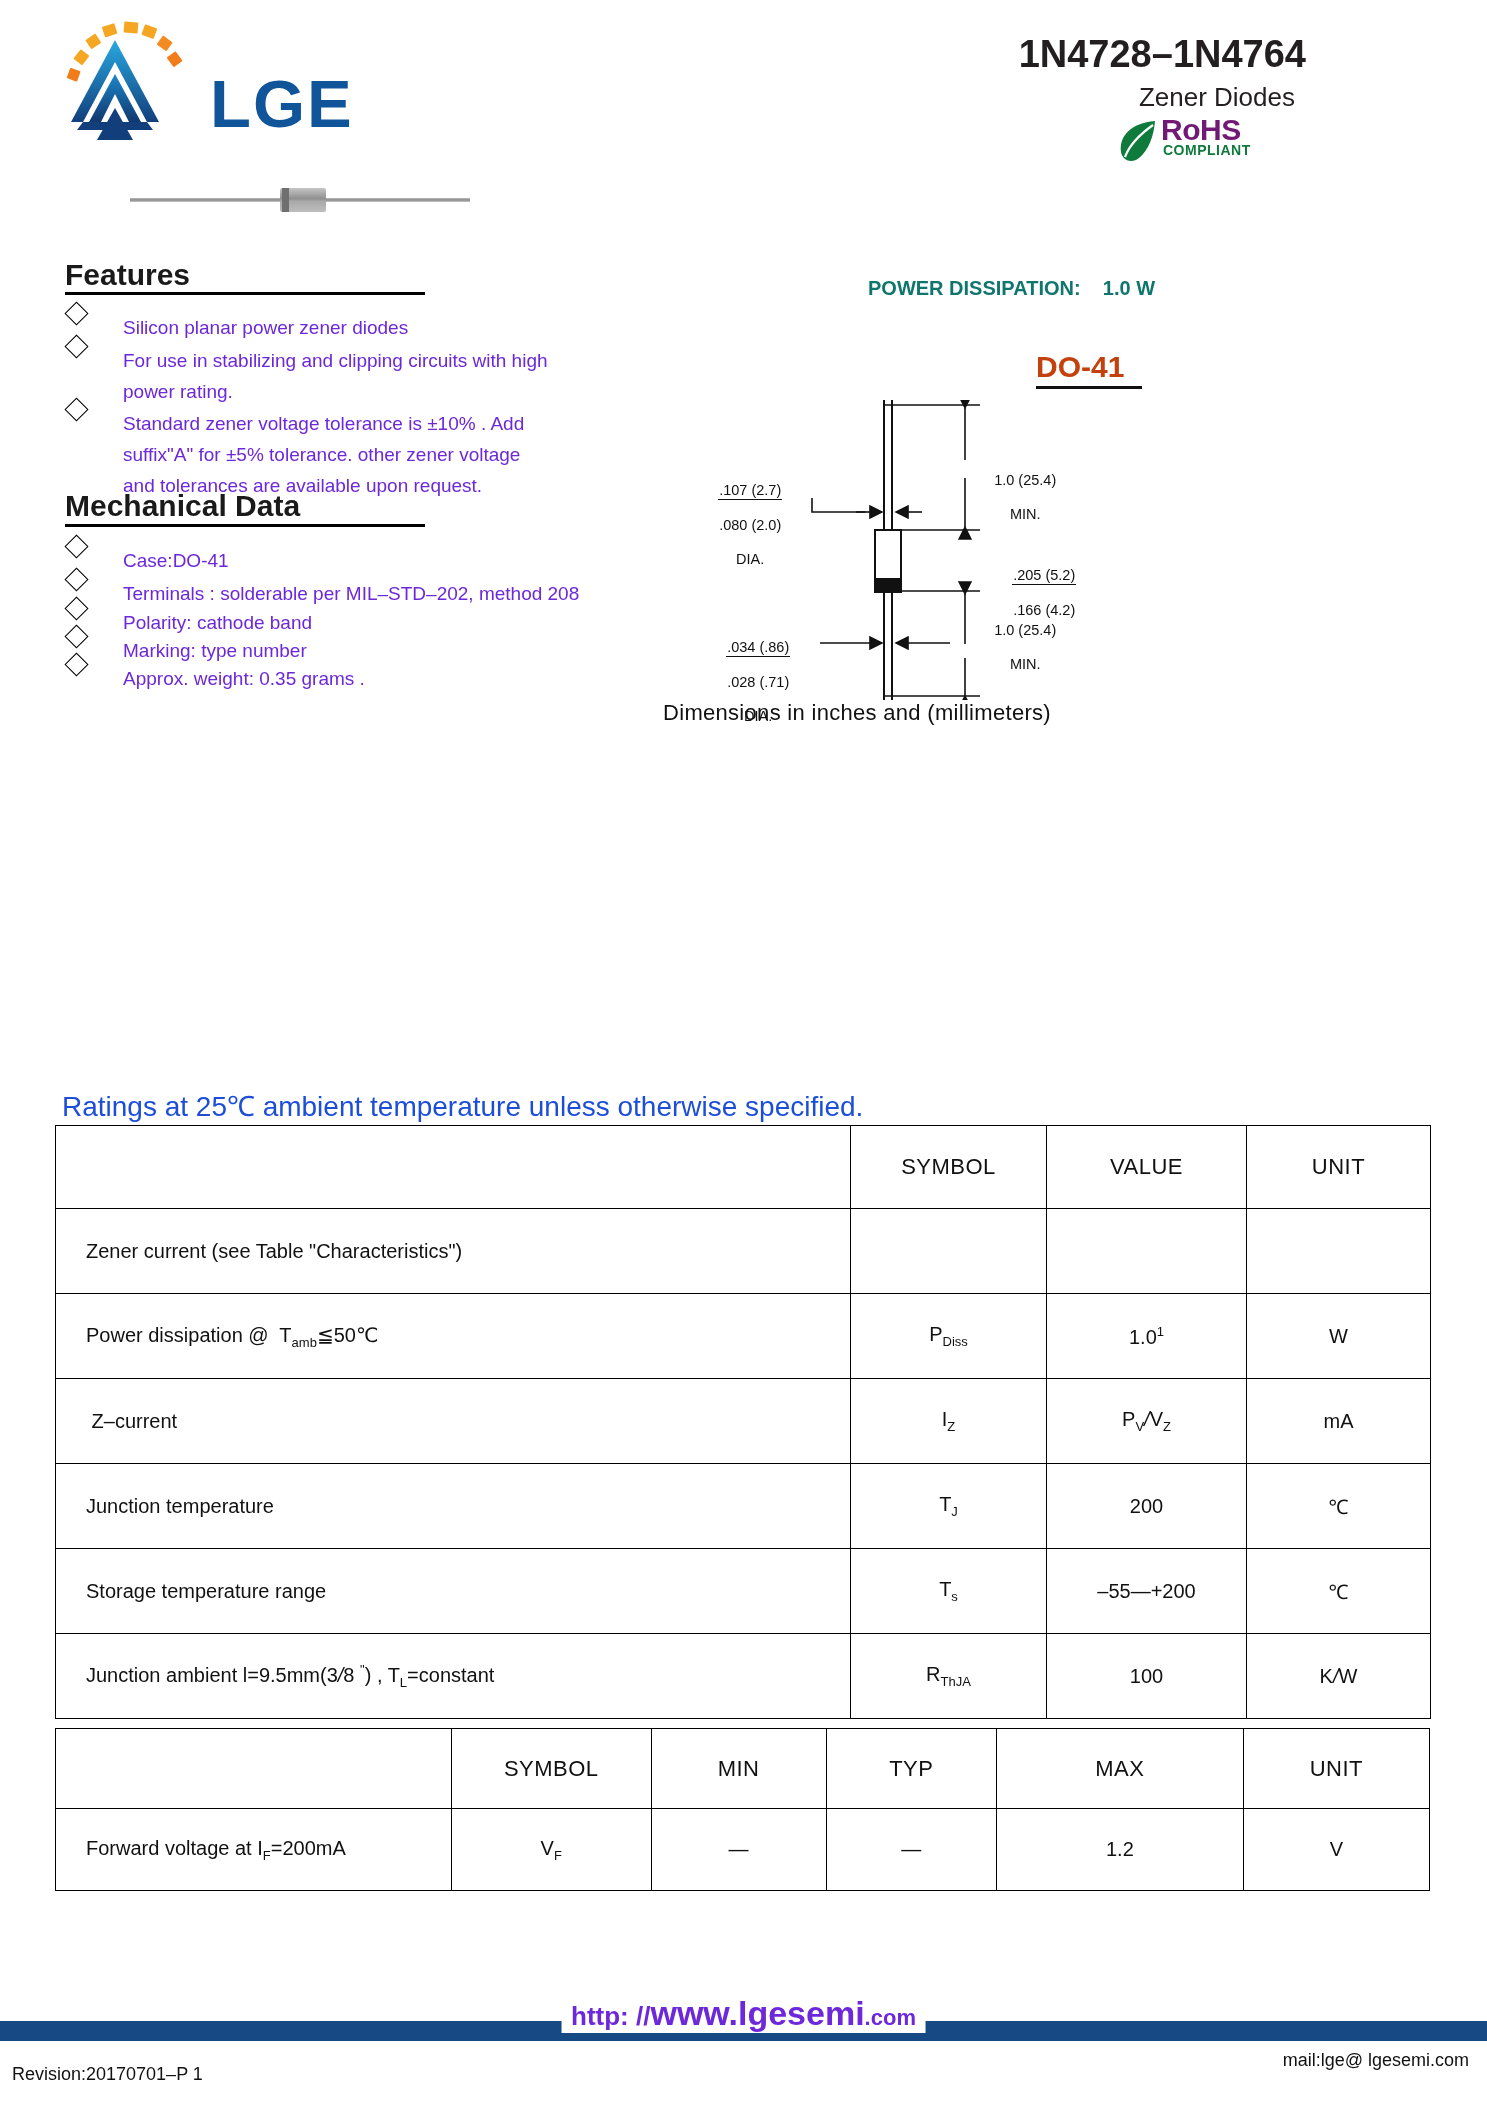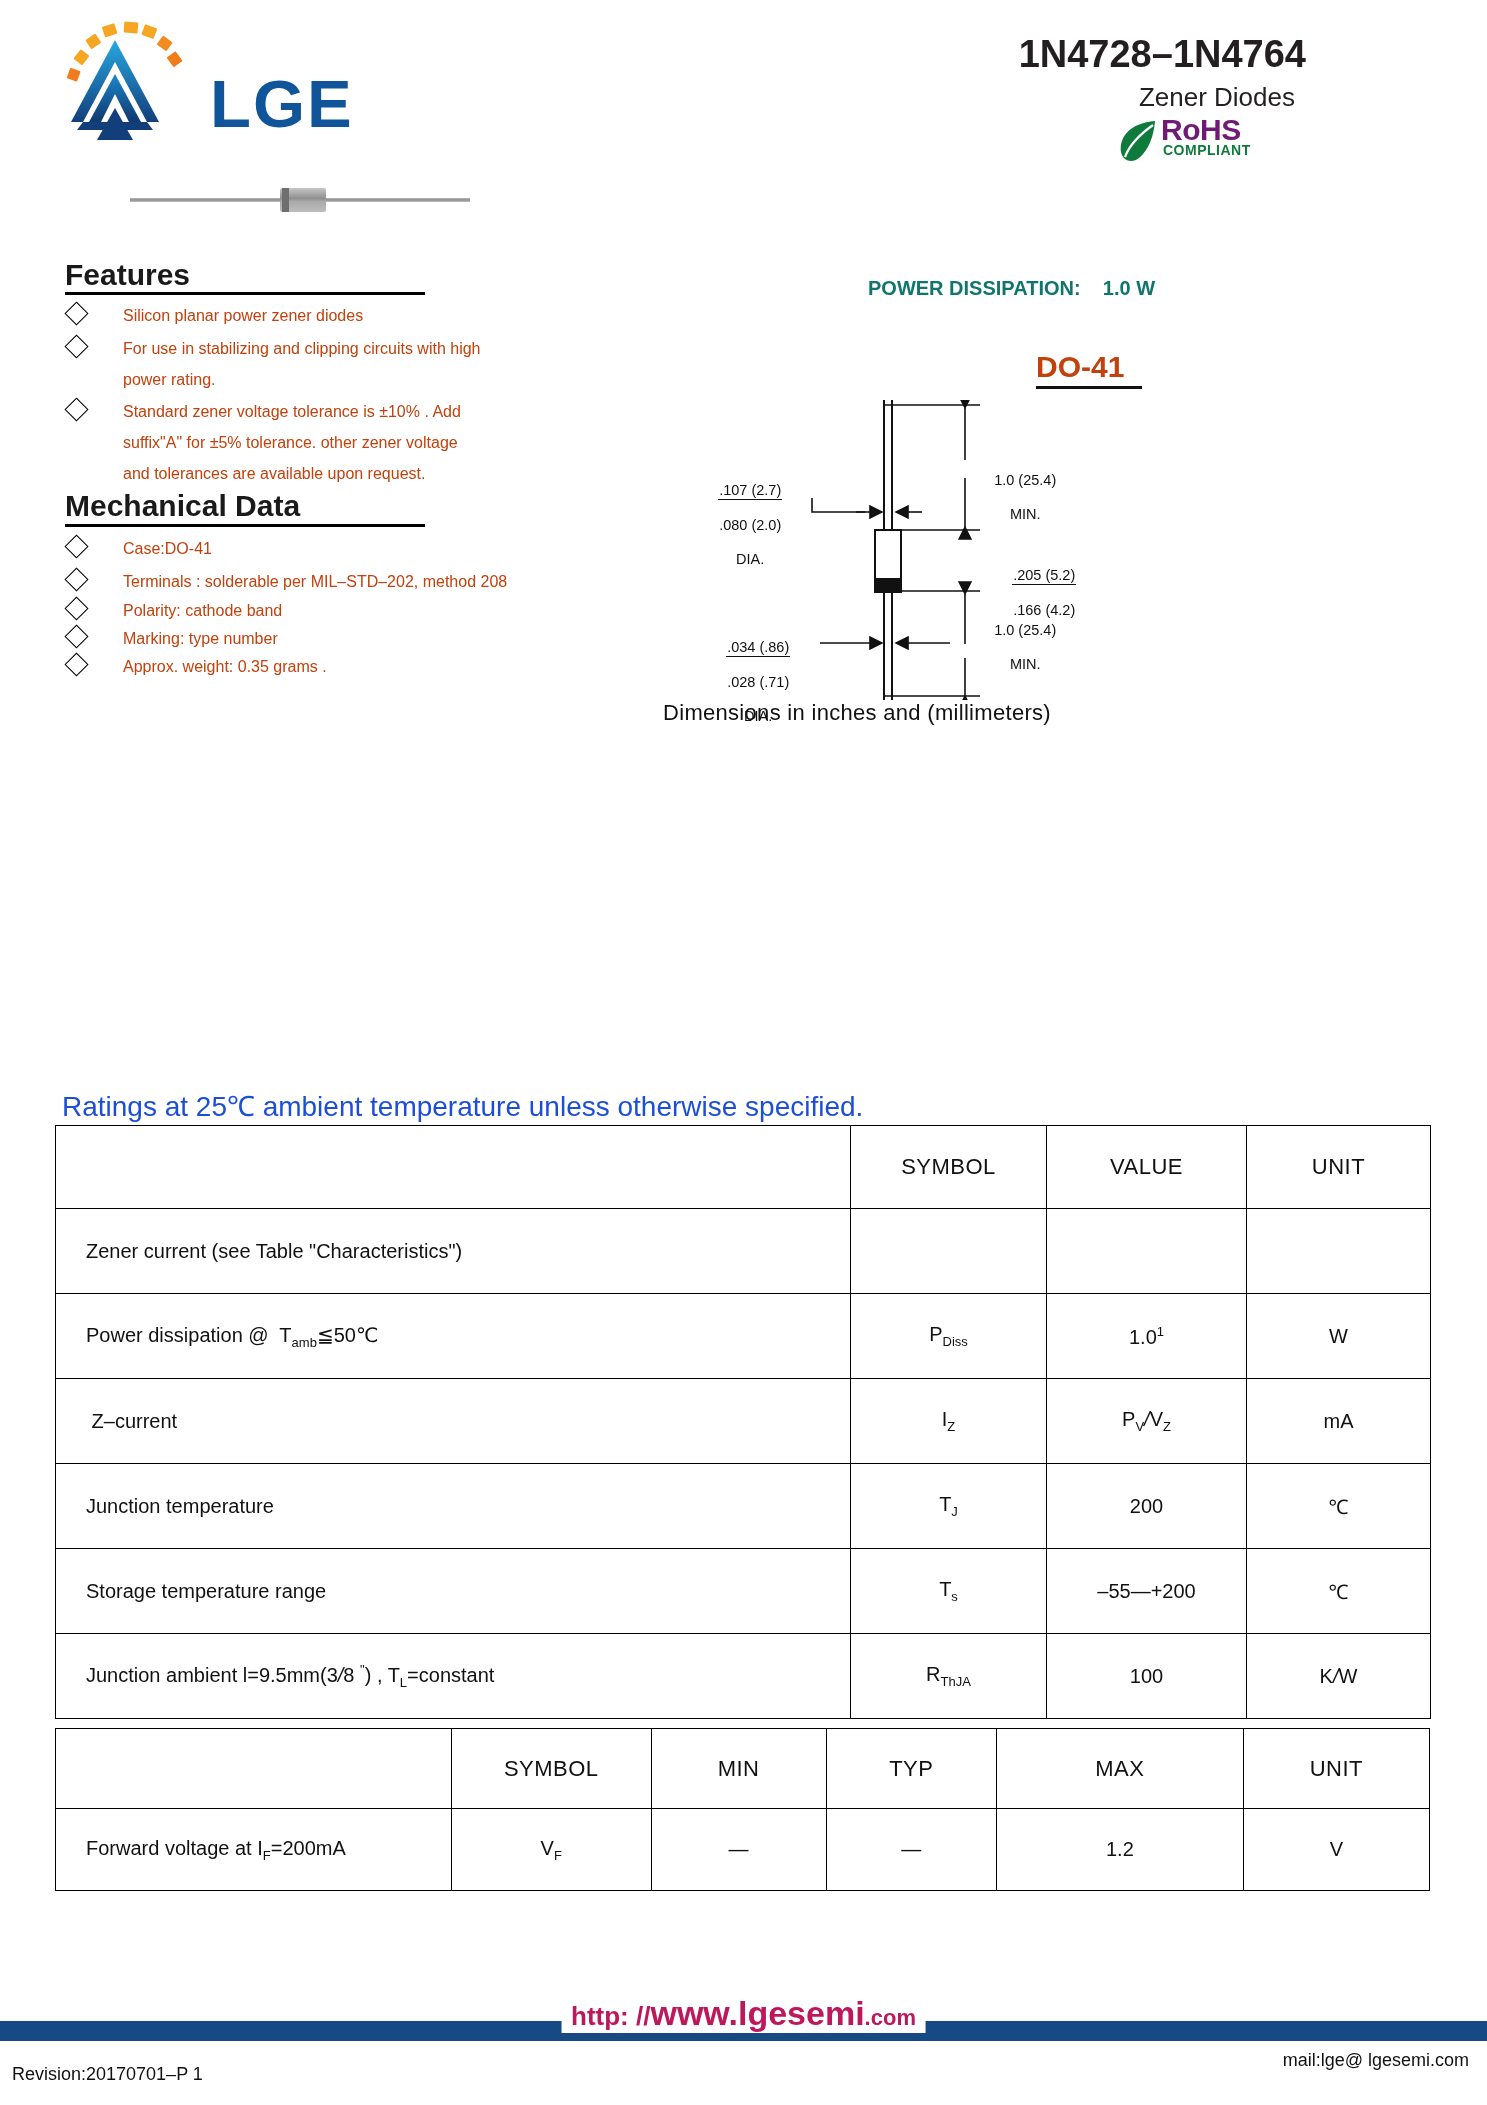--- a/index.html
+++ b/index.html
@@ -81,22 +81,22 @@
   .section-rule {
     position: absolute; height: 3px; background: #000;
   }
 
   .bullet-row { position: absolute; display: flex; align-items: flex-start; }
   .dia {
     width: 15px; height: 15px; border: 1.4px solid #000;
     transform: rotate(45deg); flex: 0 0 auto; margin-top: 5px;
   }
   .bullet-text {
-    margin-left: 38px; font-size: 16px; line-height: 31px;
-    color: #c2410c; white-space: pre-line;
+    margin-left: 38px; font-size: 19px; line-height: 31px;
+    color: #6d28d9; white-space: pre-line; margin-top: 12px;
   }
 
   
   .power-diss {
     position: absolute; left: 868px; top: 277px;
     font-size: 20px; font-weight: bold; color: #0f766e; white-space: pre;
   }
   .do41 {
     position: absolute; left: 1036px; top: 350px;
     font-size: 30px; font-weight: bold; color: #c2410c;
@@ -141,21 +141,21 @@
   sup { font-size: 0.65em; }
 
   
   .footer-bar {
     position: absolute; left: 0; top: 2021px; width: 1487px; height: 20px;
     background: #174a84;
   }
   .footer-url {
     position: absolute; left: 50%; top: 1994px; transform: translateX(-50%);
     background: #ffffff; padding: 0 10px;
-    font-size: 34px; font-weight: bold; color: #be185d; white-space: nowrap;
+    font-size: 34px; font-weight: bold; color: #6d28d9; white-space: nowrap;
     font-family: "Liberation Sans", sans-serif;
   }
   .footer-url .small { font-size: 22px; }
   .footer-url .http { font-size: 26px; }
   .footer-rev {
     position: absolute; left: 12px; top: 2064px;
     font-size: 18px; color: #111; white-space: nowrap;
   }
   .footer-mail {
     position: absolute; right: 18px; top: 2050px;

